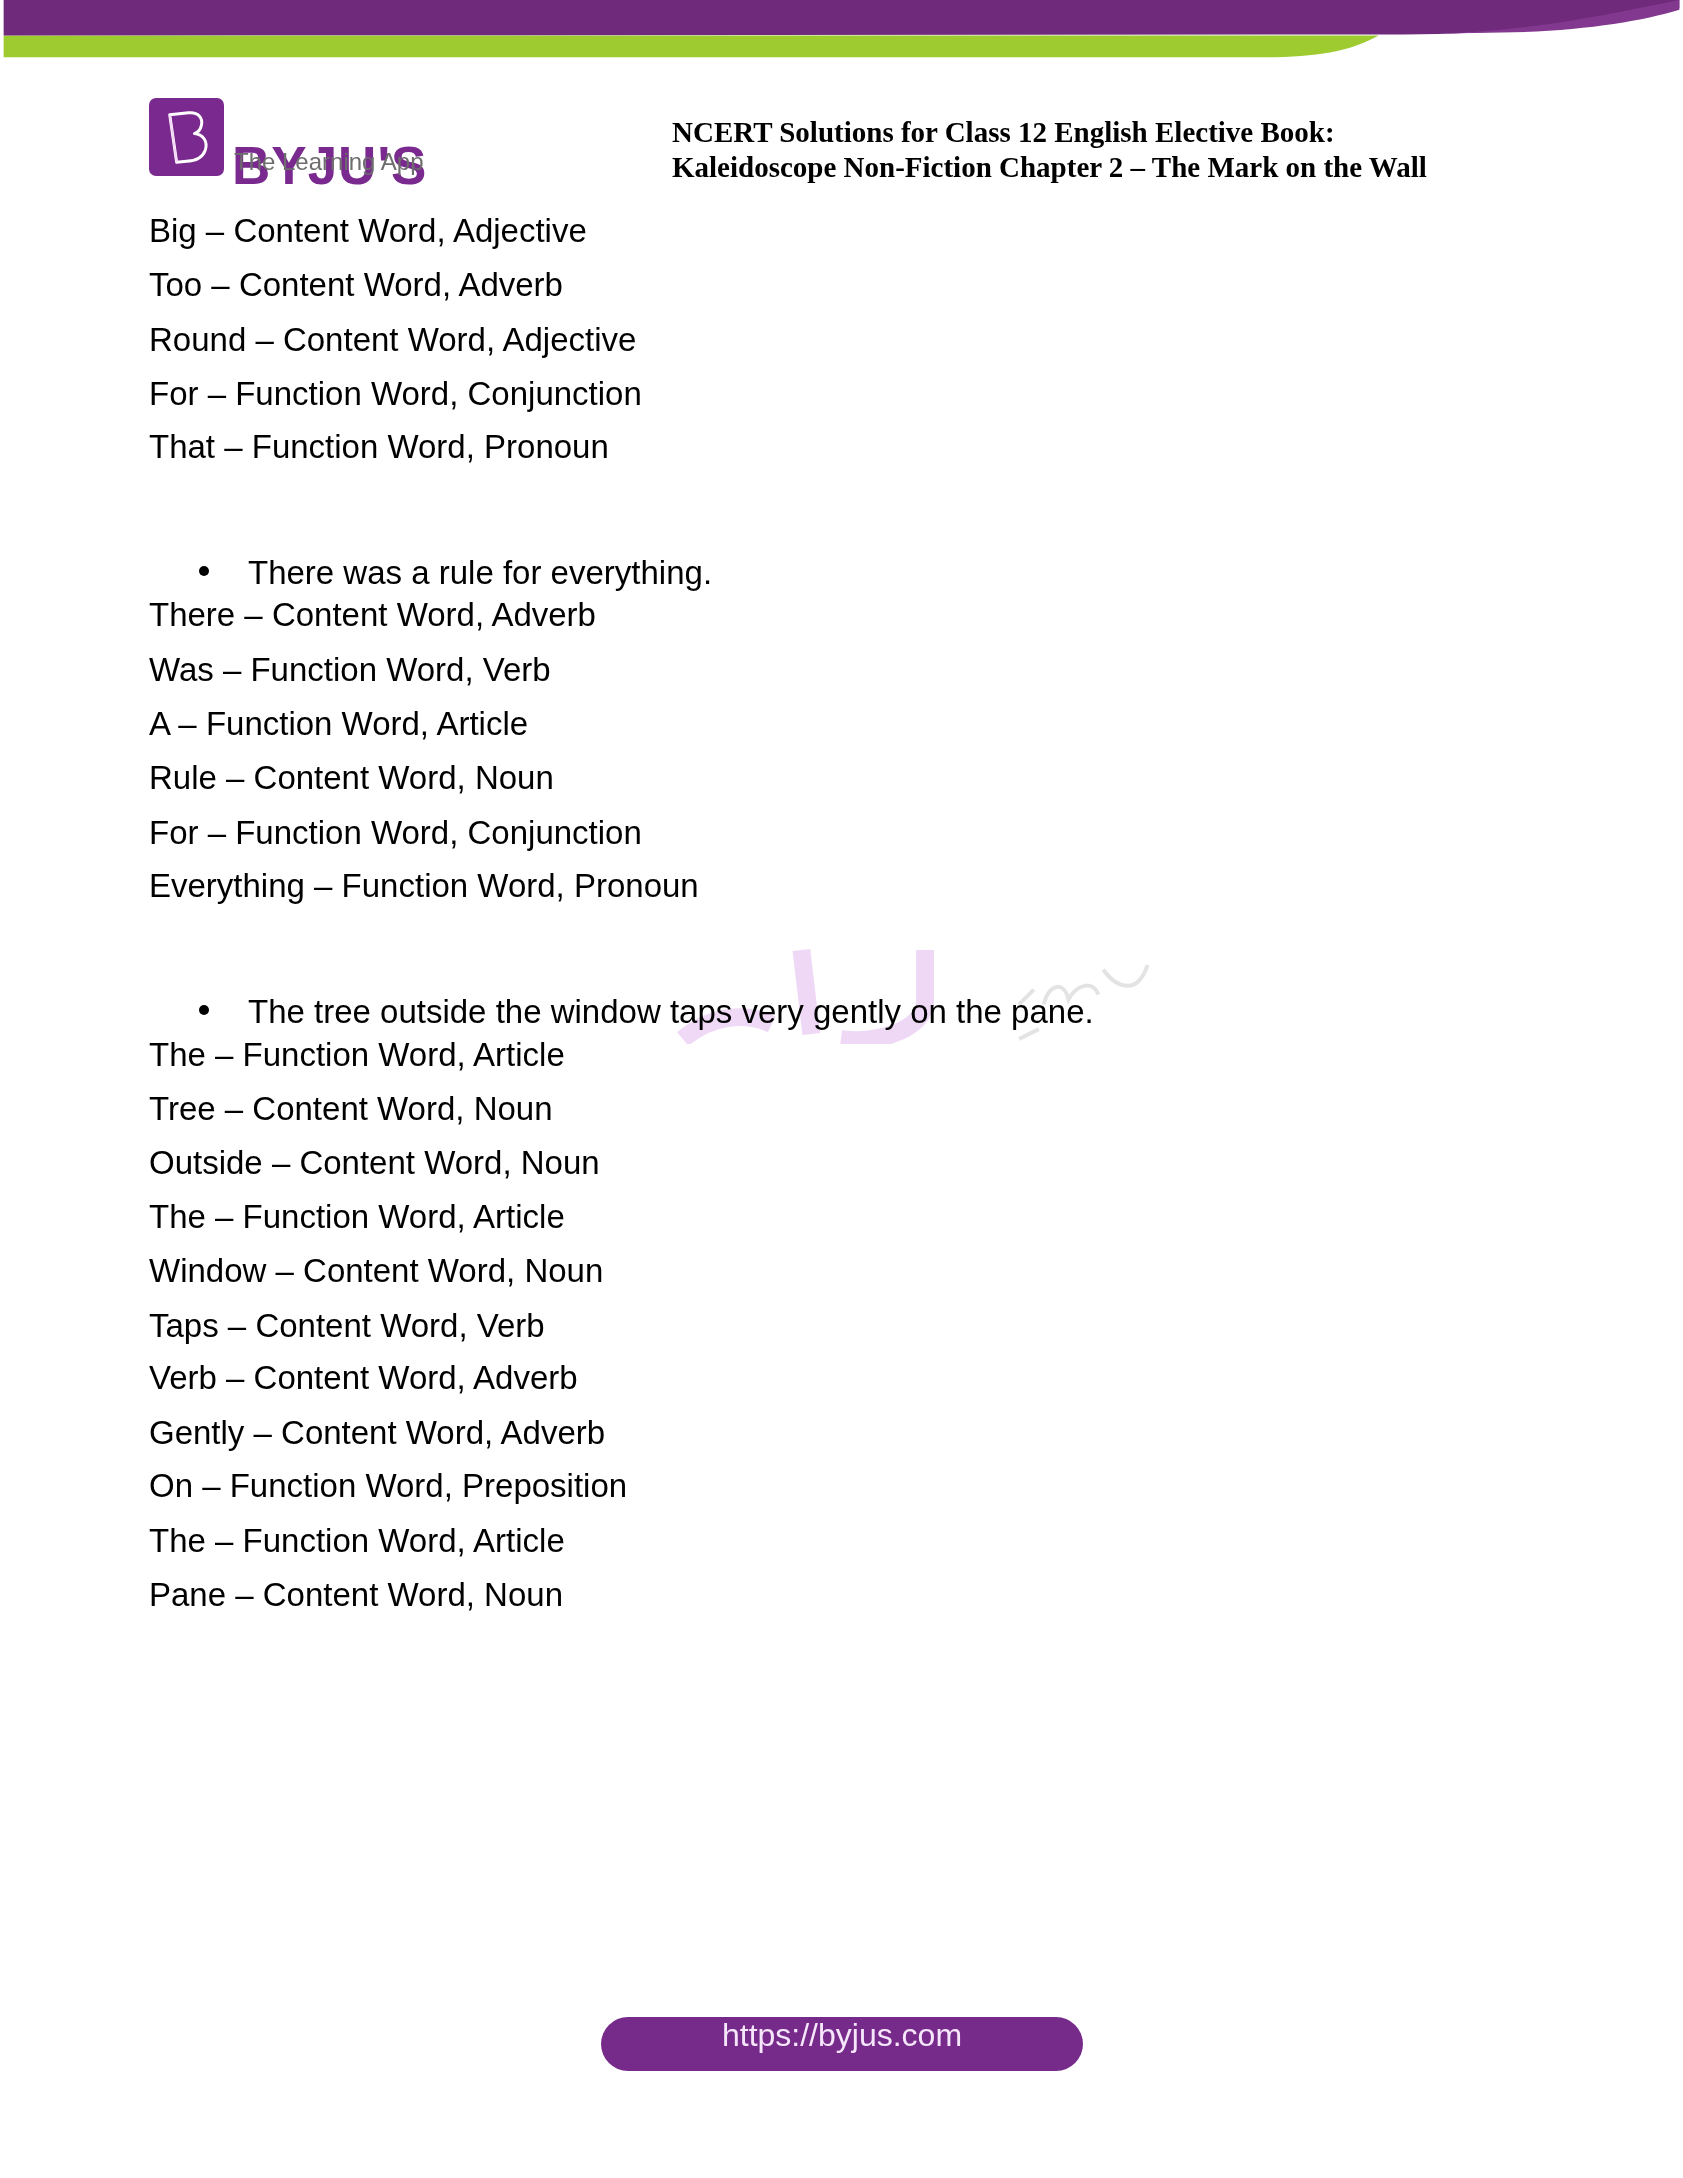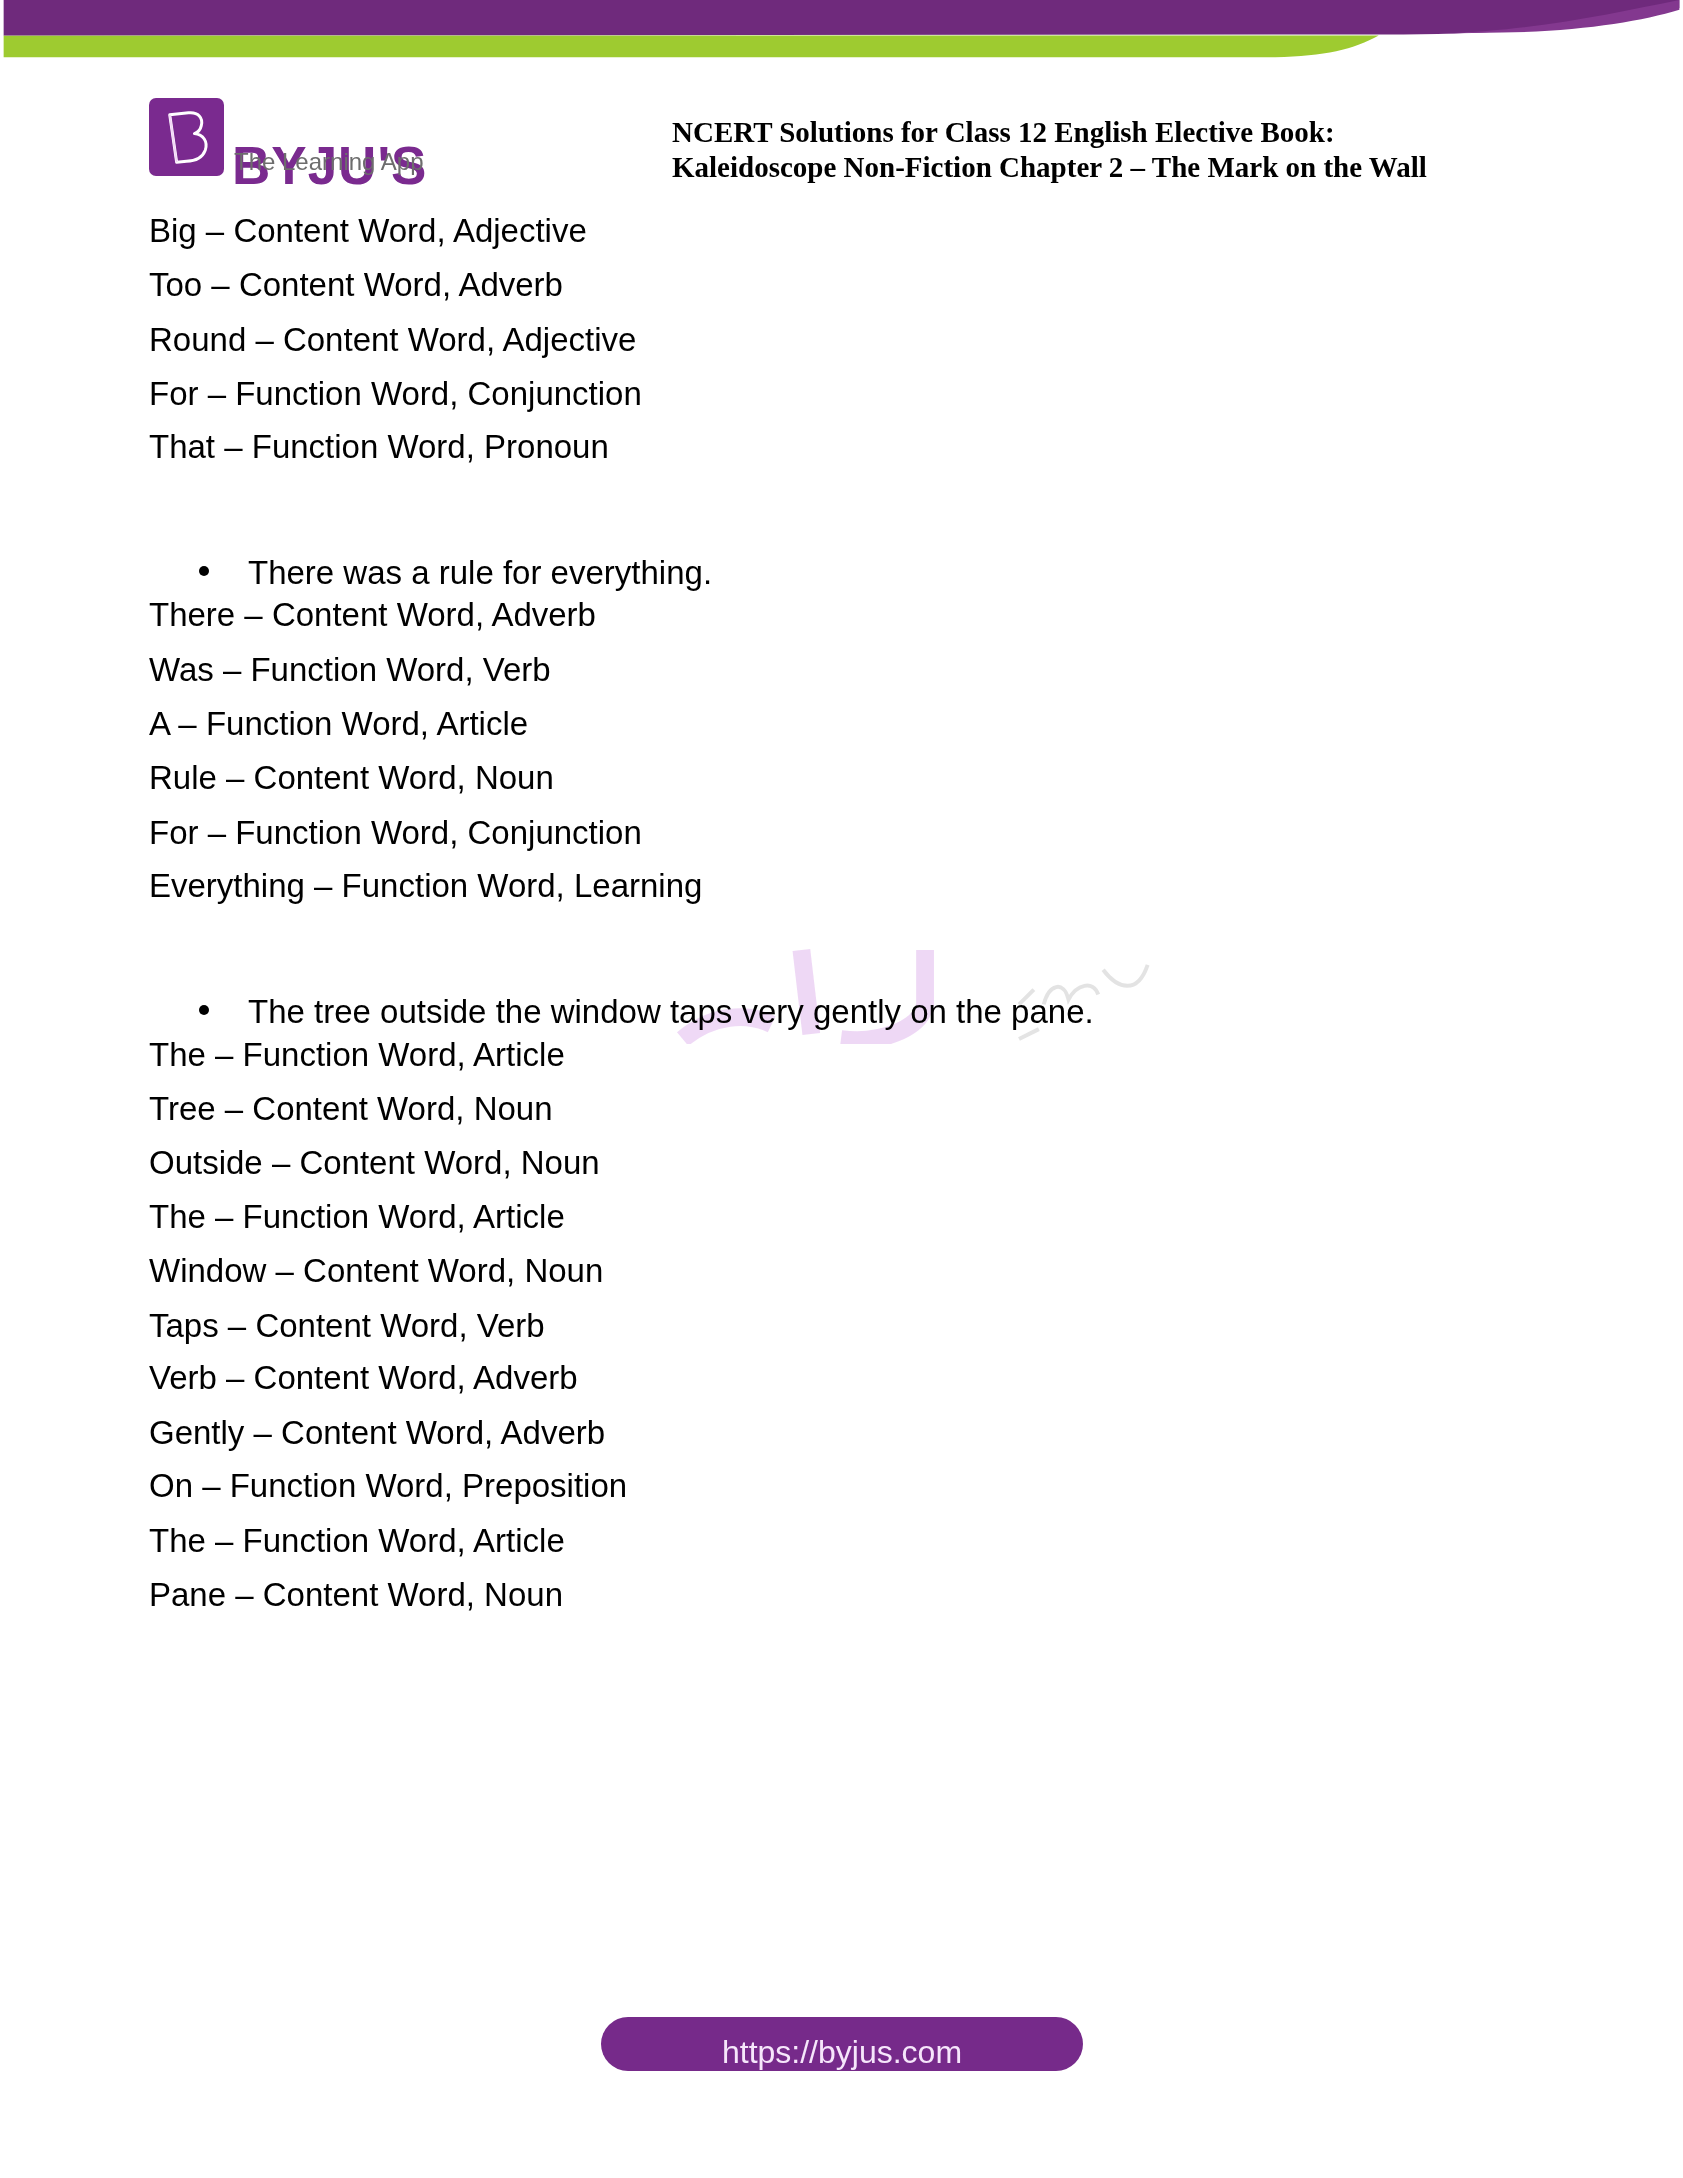--- a/index.html
+++ b/index.html
@@ -37,21 +37,21 @@
   }
   .bullet-line { left: 248px; }
   .bullet-dot {
     position: absolute; left: 199px; width: 10px; height: 10px;
     border-radius: 50%; background: #000;
   }
   .watermark { position: absolute; left: 653px; top: 945px; width: 554px; height: 99px; pointer-events: none; }
   .footer-pill {
     position: absolute; left: 601px; top: 2017px; width: 482px; height: 54px;
     background: #762a8a; border-radius: 28px;
-    display: flex; align-items: flex-end; justify-content: center;
+    display: flex; align-items: flex-start; justify-content: center;
     color: #f6e6fb; font-size: 32px; font-family: "Liberation Sans", sans-serif;
     text-decoration: none;
   }
 </style>
 </head>
 <body>
 
 <svg class="banner" width="1683" height="69" viewBox="0 0 1700 70">
 
   <path d="M0 36 L0 58 L1290 58 C1340 57 1370 50 1395 36 Z" fill="#9ecb30"></path>
@@ -97,21 +97,21 @@
 <div class="line" style="top:377px">For – Function Word, Conjunction</div>
 <div class="line" style="top:430px">That – Function Word, Pronoun</div>
 
 <span class="bullet-dot" style="top:566px"></span>
 <div class="line bullet-line" style="top:556px">There was a rule for everything.</div>
 <div class="line" style="top:598px">There – Content Word, Adverb</div>
 <div class="line" style="top:653px">Was – Function Word, Verb</div>
 <div class="line" style="top:707px">A – Function Word, Article</div>
 <div class="line" style="top:761px">Rule – Content Word, Noun</div>
 <div class="line" style="top:816px">For – Function Word, Conjunction</div>
-<div class="line" style="top:869px">Everything – Function Word, Learning</div>
+<div class="line" style="top:869px">Everything – Function Word, Pronoun</div>
 
 <span class="bullet-dot" style="top:1005px"></span>
 <div class="line bullet-line" style="top:995px">The tree outside the window taps very gently on the pane.</div>
 <div class="line" style="top:1038px">The – Function Word, Article</div>
 <div class="line" style="top:1092px">Tree – Content Word, Noun</div>
 <div class="line" style="top:1146px">Outside – Content Word, Noun</div>
 <div class="line" style="top:1200px">The – Function Word, Article</div>
 <div class="line" style="top:1254px">Window – Content Word, Noun</div>
 <div class="line" style="top:1309px">Taps – Content Word, Verb</div>
 <div class="line" style="top:1361px">Verb – Content Word, Adverb</div>

